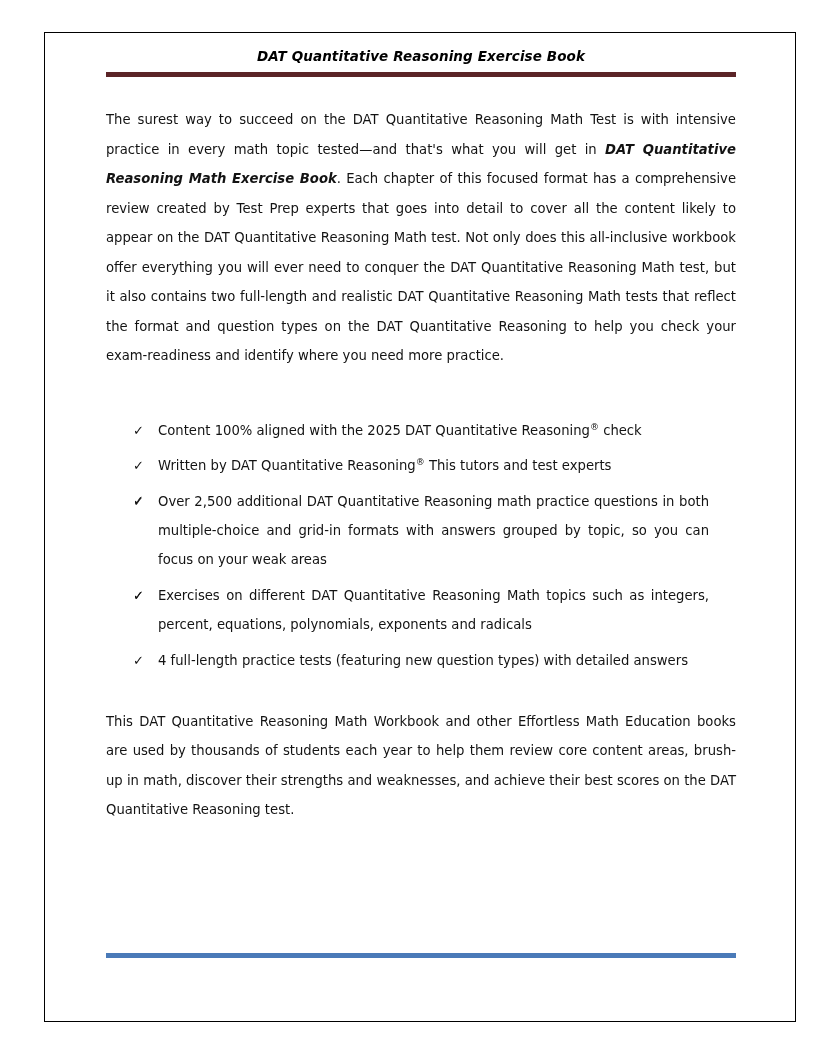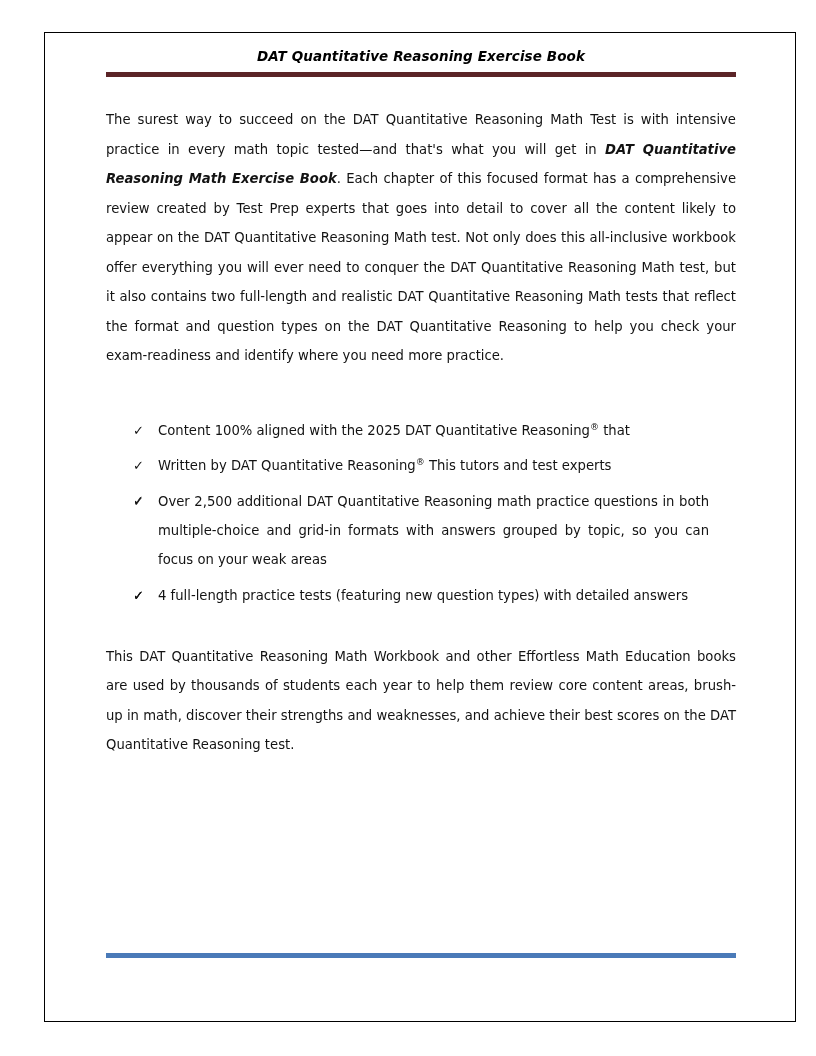--- a/index.html
+++ b/index.html
@@ -177,36 +177,36 @@
 
       <p class="body-para"><span>The surest way to succeed on the DAT Quantitative Reasoning Math Test is with intensive practice in every math topic tested—and that's what you will get in </span><span class="bi">DAT Quantitative Reasoning Math Exercise Book</span><span>. Each chapter of this focused format has a comprehensive review created by Test Prep experts that goes into detail to cover all the content likely to appear on the DAT Quantitative Reasoning Math test. Not only does this all-inclusive workbook offer everything you will ever need to conquer the DAT Quantitative Reasoning Math test, but it also contains two full-length and realistic DAT Quantitative Reasoning Math tests that reflect the format and question types on the DAT Quantitative Reasoning to help you check your exam-readiness and identify where you need more practice.</span></p>
 
       <div class="spacer-lg"></div>
 
 
       <div class="spacer-md"></div>
 
       <ul class="check-list">
         <li class="one-line">
-          <span class="check-mark">✓</span><span>Content 100% aligned with the 2025 DAT Quantitative Reasoning</span><span class="reg">®</span><span> that</span>
+          <span class="check-mark">✓</span><span>Content 100% aligned with the 2025 DAT Quantitative Reasoning</span><span class="reg">®</span><span> check</span>
         </li>
         <li class="one-line">
           <span class="check-mark">✓</span><span>Written by DAT Quantitative Reasoning</span><span class="reg">®</span><span> This tutors and test experts</span>
         </li>
         <li>
           <span class="check-mark">✓</span>
         </li>
         <li>
           <span class="check-mark">✓</span><span>Over 2,500 additional DAT Quantitative Reasoning math practice questions in both multiple-choice and grid-in formats with answers grouped by topic, so you can focus on your weak areas</span>
         </li>
         <li>
           <span class="check-mark">✓</span>
         </li>
         <li>
-          <span class="check-mark">✓</span>
+          <span class="check-mark">✓</span><span>Exercises on different DAT Quantitative Reasoning Math topics such as integers, percent, equations, polynomials, exponents and radicals</span>
         </li>
         <li class="one-line">
           <span class="check-mark">✓</span><span>4 full-length practice tests (featuring new question types) with detailed answers</span>
         </li>
       </ul>
 
       <div class="spacer-lg"></div>
 
       <p class="body-para">This DAT Quantitative Reasoning Math Workbook and other Effortless Math Education books are used by thousands of students each year to help them review core content areas, brush-up in math, discover their strengths and weaknesses, and achieve their best scores on the DAT Quantitative Reasoning test.</p>
     </div>

